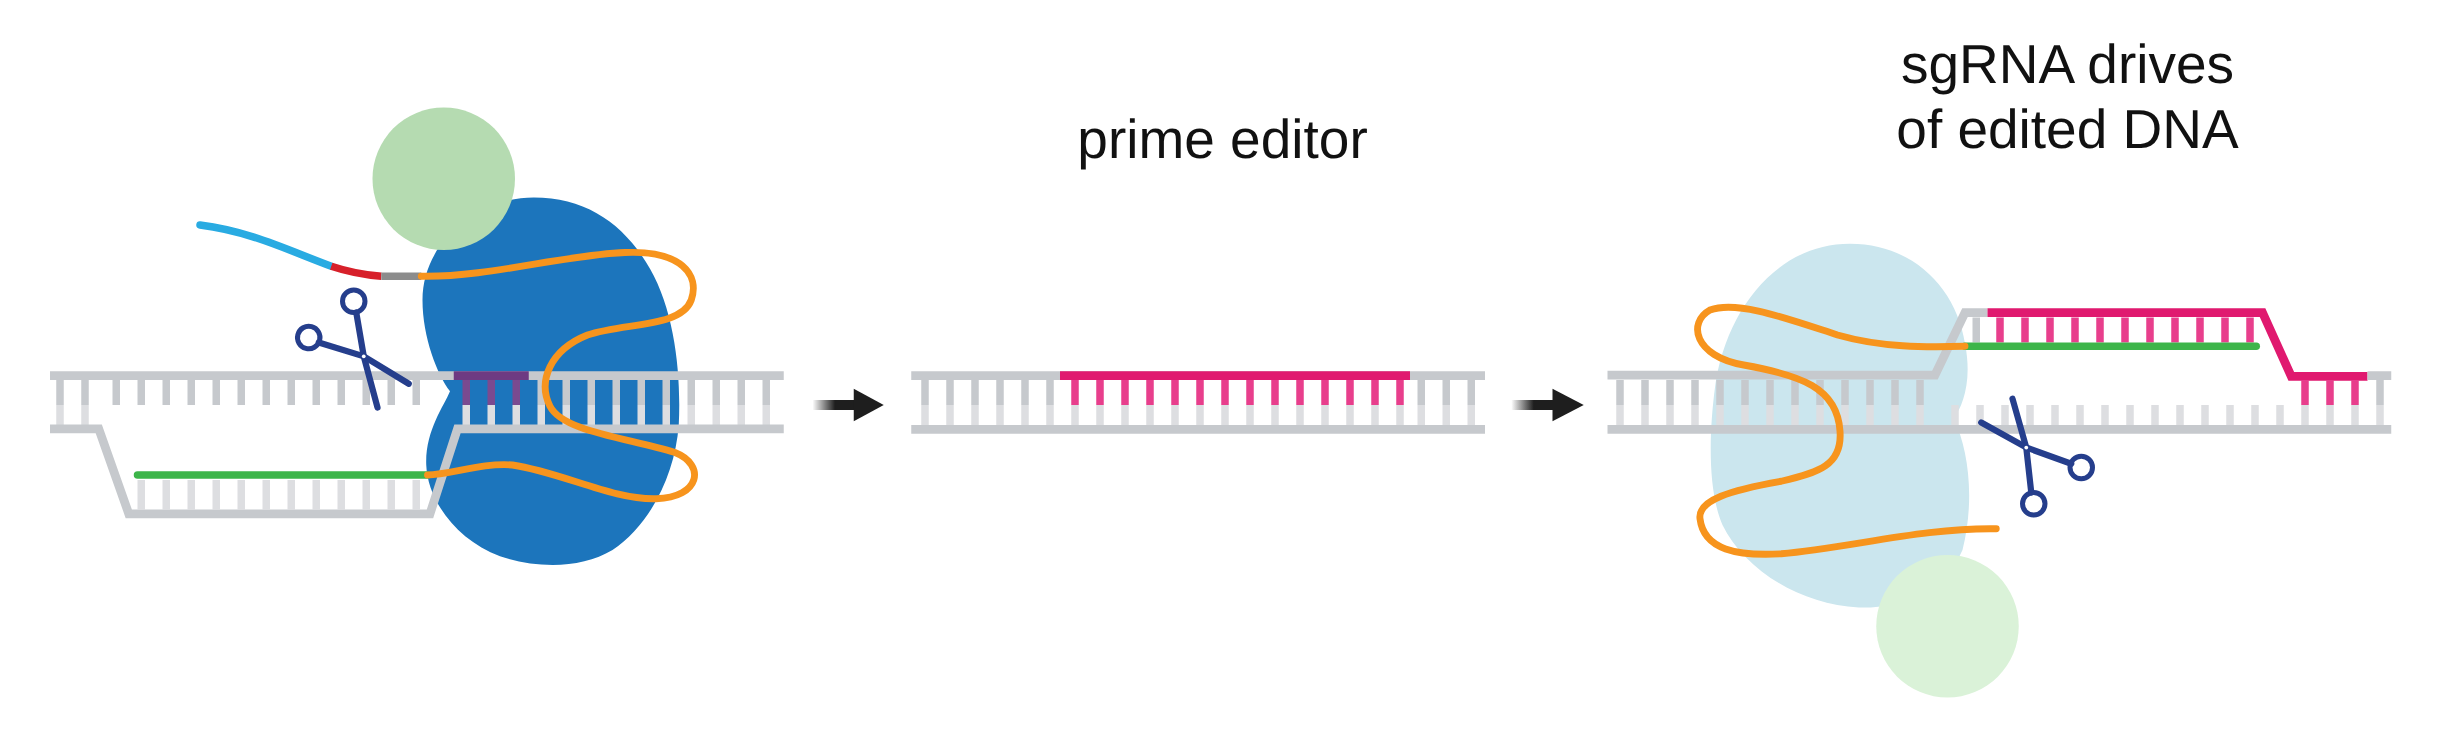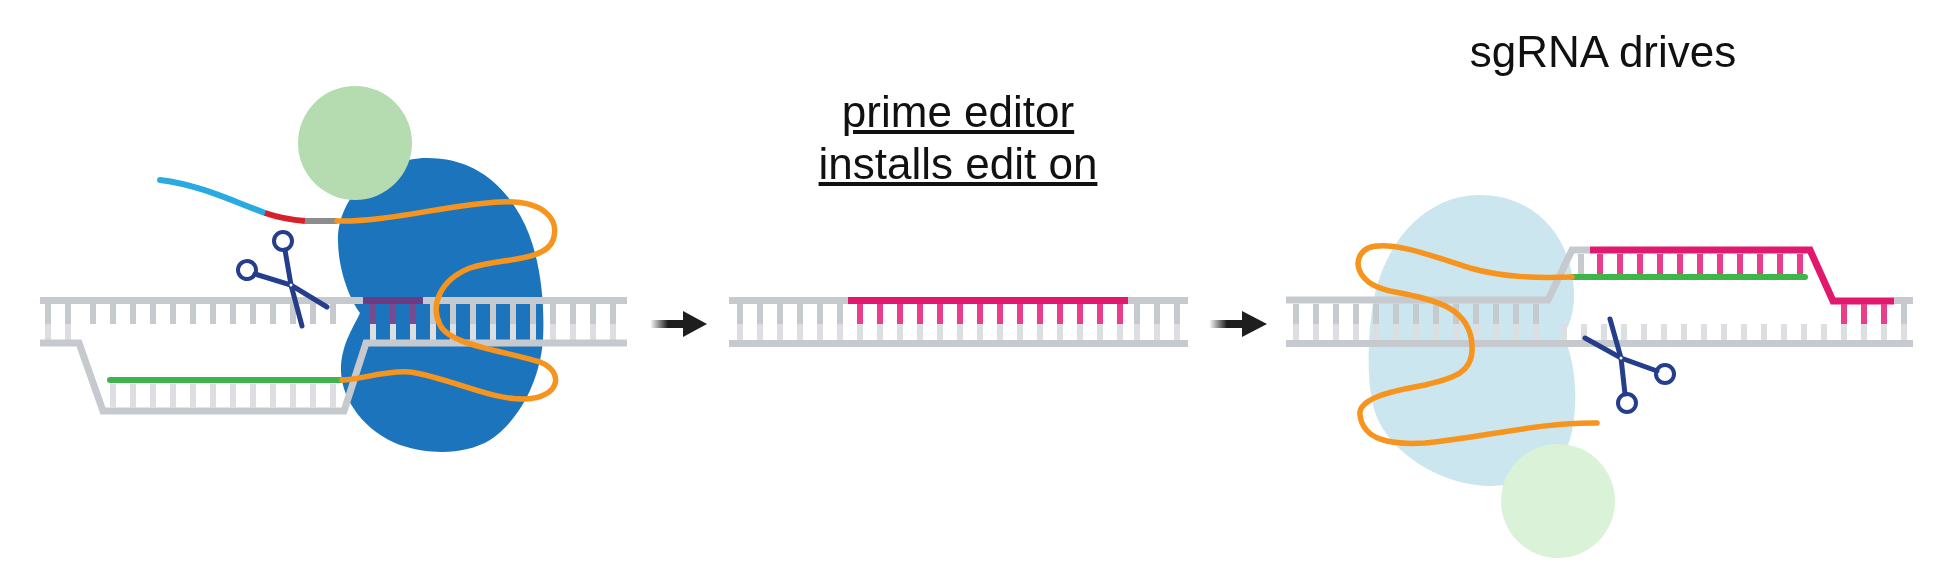--- a/index.html
+++ b/index.html
@@ -3,22 +3,22 @@
   <meta charset="utf-8">
   <style>
     html, body { margin: 0; padding: 0; background: #ffffff; }
     body { width: 1950px; height: 587px; position: relative; overflow: hidden;
            font-family: "Liberation Sans", "DejaVu Sans", sans-serif; }
     svg.canvas { position: absolute; left: 0; top: 0; }
     .caption { position: absolute; text-align: center; color: #111111;
                font-family: "Liberation Sans", "DejaVu Sans", sans-serif;
                font-size: 44px; line-height: 52px; white-space: nowrap; }
     .caption span { display: block; }
-    #cap-mid { left: 758px; top: 86px; width: 400px; text-decoration: underline; }
-    #cap-right { left: 1403px; top: 26px; width: 400px; }
+    #cap-mid { left: 778px; top: 86px; width: 400px; }
+    #cap-right { left: 1454px; top: 26px; width: 400px; }
   </style>
 </head>
 <body>
 
 <svg class="canvas" width="1950" height="587" viewBox="0 0 1950 587" xmlns="http://www.w3.org/2000/svg">
   <defs>
     <linearGradient id="arrowFade" x1="0" x2="1" y1="0" y2="0">
       <stop offset="0" stop-color="#1e1e1e" stop-opacity="0"></stop>
       <stop offset="0.45" stop-color="#1e1e1e" stop-opacity="1"></stop>
       <stop offset="1" stop-color="#1e1e1e" stop-opacity="1"></stop>
@@ -283,18 +283,18 @@
       <circle cx="1627" cy="403" r="9" stroke-width="4"></circle>
       <path d="M1610,319 L1621,358 L1625,394" stroke-width="5"></path>
       <path d="M1585,338 L1621,358 L1657,371" stroke-width="5"></path>
       <circle cx="1621" cy="358" r="1.5" fill="#ffffff" stroke="none"></circle>
     </g>
   </g>
 </svg>
 
 <div class="caption" id="cap-mid">
   <span>prime editor</span>
-  <span>installs edit on</span>
 </div>
 
 <div class="caption" id="cap-right">
   <span>sgRNA drives</span>
+  <span>of edited DNA</span>
 </div>
 
 </body></html>

